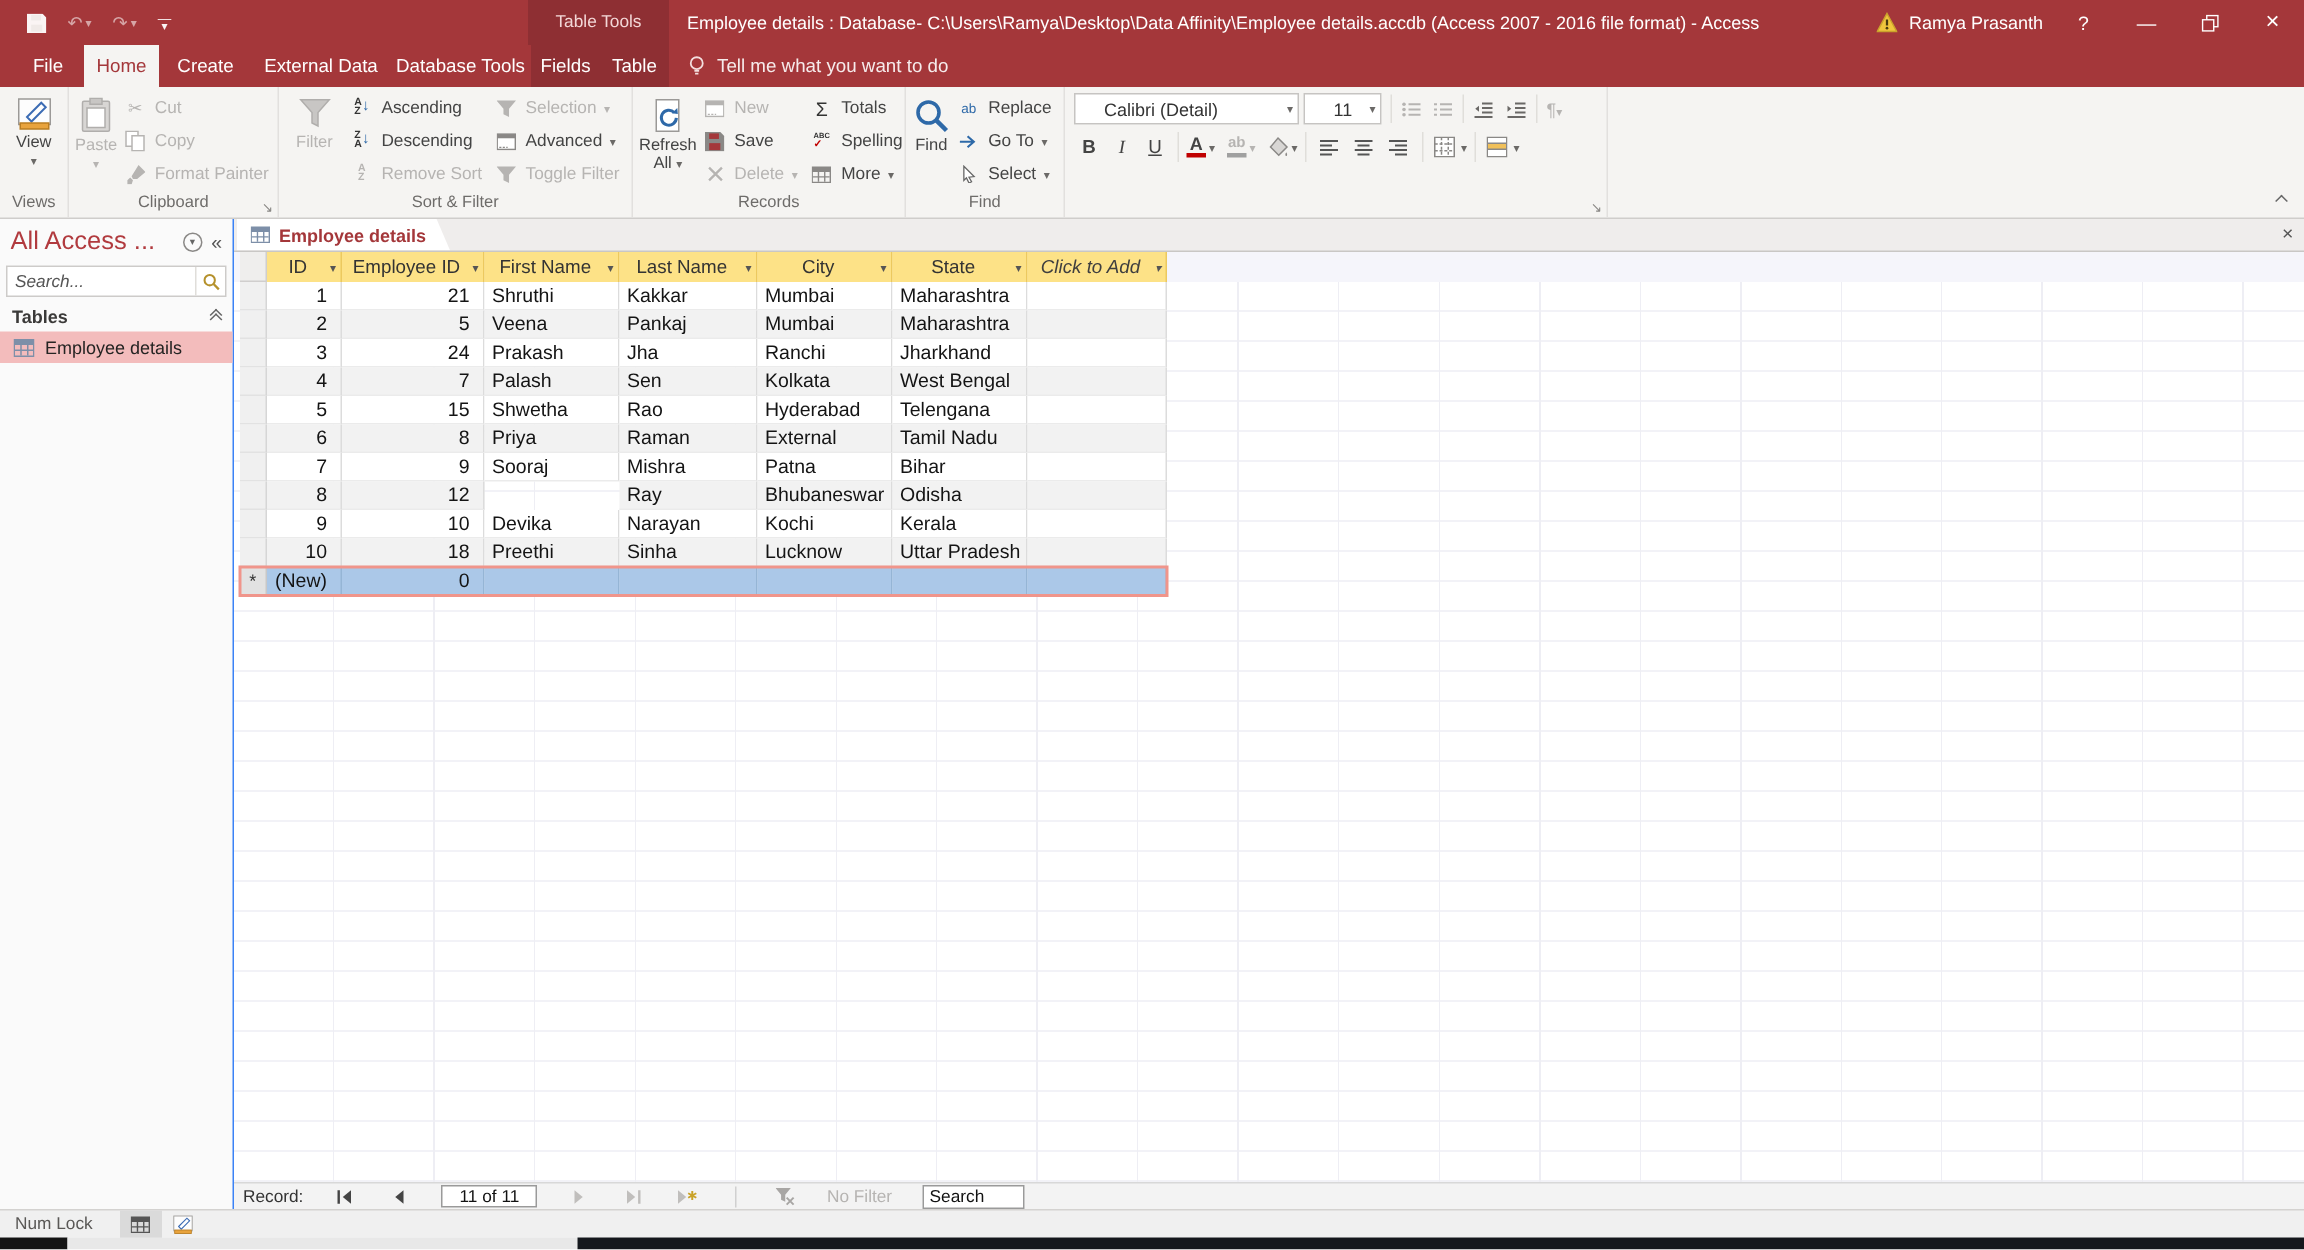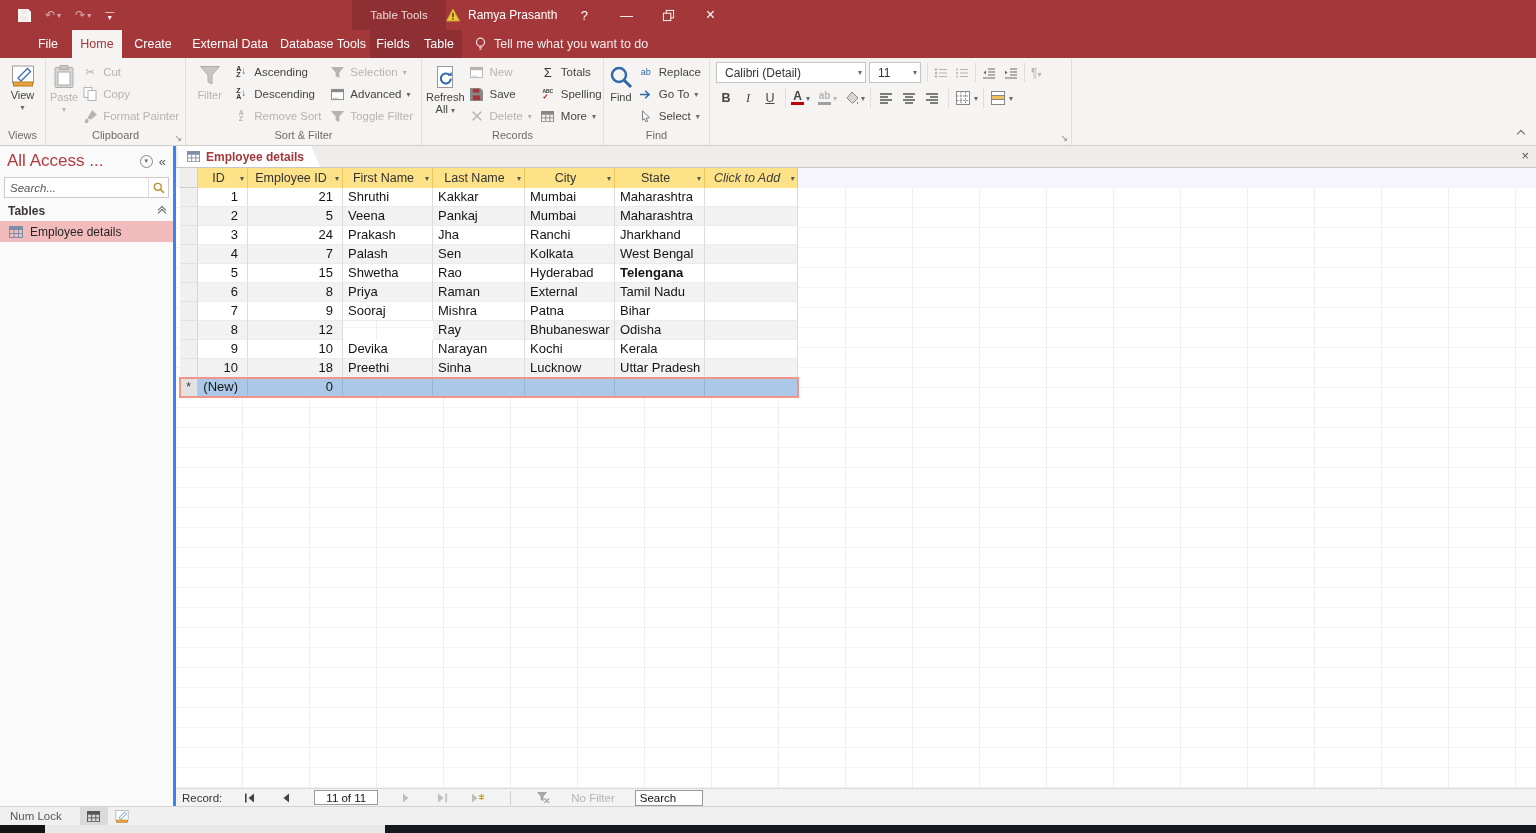--- a/index.html
+++ b/index.html
@@ -13,21 +13,21 @@
 .qat .qbtn{display:flex;align-items:center;gap:2px;opacity:.95;}
 .qat .dim{opacity:.55;}
 .qat .mini{font-size:8px;}
 .ctx-label{width:94px;height:30px;background:#8e2f33;display:flex;align-items:center;justify-content:center;color:#f3d7d7;font-size:11.5px;}
 .win-title{flex:1;padding-left:12px;font-size:12px;white-space:nowrap;overflow:hidden;}
 .user-area{display:flex;align-items:center;gap:8px;padding-right:6px;}
 .winbtns{display:flex;height:30px;}
 .winbtn{width:42px;display:flex;align-items:center;justify-content:center;font-size:13px;}
 
 
-.tabrow{height:28px;background:#a4373a;display:flex;align-items:stretch;padding-left:24px;color:#fff;font-size:12.5px;}
+.tabrow{height:28px;background:#a4373a;display:flex;align-items:stretch;padding-left:8px;color:#fff;font-size:12.5px;}
 .rtab{display:flex;align-items:center;justify-content:center;white-space:nowrap;}
 .rtab.w48{width:48px}.rtab.w50{width:50px}.rtab.w62{width:62px}.rtab.w92{width:92px}.rtab.w94{width:94px}.rtab.w46{width:46px}
 .rtab.active{background:#f5f4f2;color:#a4373a;}
 .rtab.ctx{background:#8e2f33;}
 .tellme{display:flex;align-items:center;gap:7px;margin-left:12px;color:rgba(255,255,255,.9);}
 
 
 .ribbon{height:88px;background:#f5f4f2;border-bottom:1px solid #cfcdcb;display:flex;position:relative;}
 .rgroup{display:flex;flex-direction:column;border-right:1px solid #e2e0de;position:relative;flex:0 0 auto;}
 .rg-content{flex:1;display:flex;align-items:flex-start;padding:3px 4px 0;}
@@ -38,31 +38,31 @@
 .sbtn{display:flex;align-items:center;height:22px;gap:5px;padding:0 4px;font-size:11.5px;white-space:nowrap;color:#444;}
 .sbtn .isl{width:16px;display:flex;justify-content:center;}
 .dis, .dis *{color:#b6b4b2 !important;}
 .arr{font-size:8px;color:#6b6967;}
 .launcher{position:absolute;right:3px;bottom:2px;font-size:9px;color:#8a8886;}
 .collapse-ribbon{position:absolute;right:12px;bottom:5px;}
 .chev-up{display:inline-block;width:6px;height:6px;border-left:1.5px solid #666;border-top:1.5px solid #666;transform:rotate(45deg);}
 .azicon{display:flex;flex-direction:column;font-size:7px;font-weight:bold;color:#333;line-height:6px;}
 .bluearrow{color:#2e69a8;font-size:10px;line-height:10px;}
 .letterbtn{width:20px;height:22px;display:flex;align-items:center;justify-content:center;font-size:12.5px;color:#444;}
-.combo{display:flex;align-items:center;background:#fff;border:1px solid #c6c4c2;height:21px;padding-left:8px;font-size:12px;color:#333;text-align:right;}
+.combo{display:flex;align-items:center;background:#fff;border:1px solid #c6c4c2;height:21px;padding-left:19px;font-size:12px;color:#333;text-align:right;}
 .combo .carr{margin-left:auto;padding:0 3px;font-size:8px;color:#6b6967;}
 .tf-rows{display:flex;flex-direction:column;gap:4px;padding:4px 6px 0;}
 .sep{width:1px;background:#e0deda;align-self:stretch;margin:1px 3px;}
 .fontcolA{display:flex;flex-direction:column;align-items:center;line-height:10px;font-size:12px;font-weight:bold;color:#444;}
 .colorbar{width:13px;height:3px;background:#c00000;margin-top:1px;}
 .graybar{width:13px;height:3px;background:#a0a0a0;margin-top:1px;}
 
 
 .main{display:flex;height:660px;}
-.navpane{width:176px;background:#fafafa;border-right:3px solid #3b82f6;display:flex;flex-direction:column;}
+.navpane{width:156px;background:#fafafa;border-right:1px solid #3b82f6;display:flex;flex-direction:column;}
 .nav-title{height:30px;display:flex;align-items:center;padding:0 7px;gap:6px;}
 .nav-title .t{flex:1;color:#b13a3e;font-size:17px;white-space:nowrap;overflow:hidden;}
 .circ{width:13px;height:13px;border:1px solid #8a8886;border-radius:50%;display:flex;align-items:center;justify-content:center;font-size:7px;color:#666;}
 .nav-search{margin:1px 4px 3px;height:21px;border:1px solid #cdcbc9;background:#fff;display:flex;align-items:center;padding-left:5px;}
 .nav-search .ph{flex:1;font-style:italic;color:#555;font-size:11.5px;}
 .nav-search .mag{width:20px;border-left:1px solid #e0deda;align-self:stretch;display:flex;align-items:center;justify-content:center;}
 .nav-section{height:20px;display:flex;align-items:center;padding:0 8px;color:#3b3a39;font-weight:bold;font-size:12px;}
 .nav-section .up2{margin-left:auto;display:flex;flex-direction:column;gap:0px;}
 .nav-item{height:21px;display:flex;align-items:center;gap:7px;padding-left:9px;background:#f3bcbc;color:#252423;font-size:12px;}
 
@@ -269,20 +269,21 @@
     <span class="qbtn dim">
         <span>↷</span>
         <span class="mini">▾</span>
       </span>
     <span class="qbtn" style="flex-direction:column;line-height:4px;">
         <span class="mini" style="font-size:9px;">—</span>
         <span class="mini">▾</span>
       </span>
   </div>
   <div class="ctx-label">Table Tools</div>
+  <div class="win-title">Employee details : Database- C:\Users\Ramya\Desktop\Data Affinity\Employee details.accdb (Access 2007 - 2016 file format)  -  Access</div>
   <div class="user-area">
     <span>
         <svg width="14" height="14">
           <use href="#i-warn"></use>
         </svg>
       </span>
     <span>Ramya Prasanth</span>
   </div>
   <div class="winbtns">
     <span class="winbtn">?</span>
@@ -748,21 +749,21 @@
               <div class="dcell" style="width: 90px;">West Bengal</div>
               <div class="dcell" style="width: 93px;"></div>
             </div>
             <div class="drow">
               <div class="dsel"></div>
               <div class="dcell num" style="width: 50px;">5</div>
               <div class="dcell num" style="width: 95px;">15</div>
               <div class="dcell" style="width: 90px;">Shwetha</div>
               <div class="dcell" style="width: 92px;">Rao</div>
               <div class="dcell" style="width: 90px;">Hyderabad</div>
-              <div class="dcell" style="width: 90px; font-weight: bold;">Telengana</div>
+              <div class="dcell" style="width: 90px;">Telengana</div>
               <div class="dcell" style="width: 93px;"></div>
             </div>
             <div class="drow alt">
               <div class="dsel"></div>
               <div class="dcell num" style="width: 50px;">6</div>
               <div class="dcell num" style="width: 95px;">8</div>
               <div class="dcell" style="width: 90px;">Priya</div>
               <div class="dcell" style="width: 92px;">Raman</div>
               <div class="dcell" style="width: 90px;">External</div>
               <div class="dcell" style="width: 90px;">Tamil Nadu</div>

